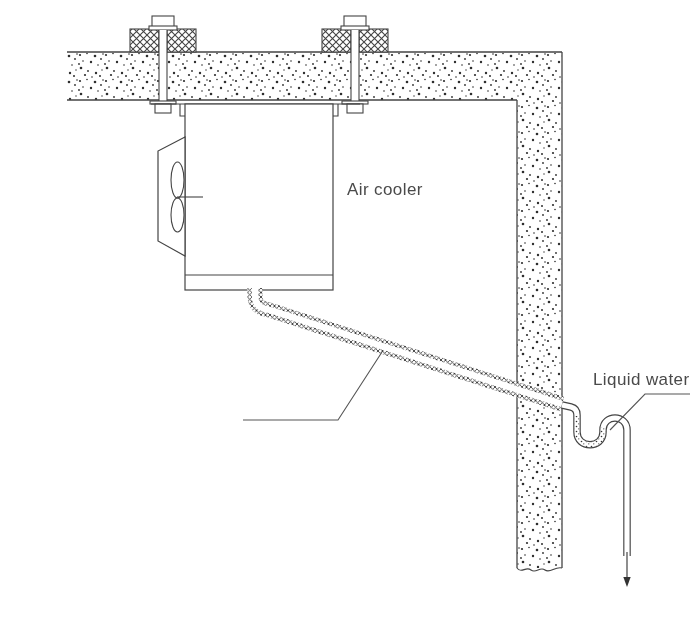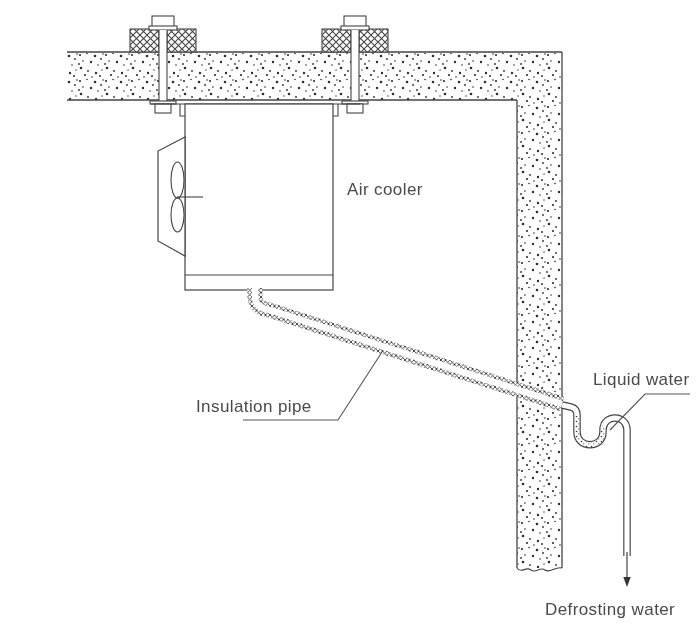--- a/index.html
+++ b/index.html
@@ -134,18 +134,16 @@
     </g>
 
     <g fill="none" stroke="#555" stroke-width="1.1">
       <path d="M382,352 L338,420 L243,420"></path>
       <path d="M610,430 L645,394 L690,394"></path>
     </g>
   </svg>
 
   <div class="diagram-label lbl-air-cooler">Air cooler</div>
 
-  <div class="diagram-label lbl-insulation-pipe">Insulation pipe</div>
 
   <div class="diagram-label lbl-liquid-seal">Liquid water</div>
 
-  <div class="diagram-label lbl-defrosting-water">Defrosting water</div>
 </div>
 
 </body></html>

